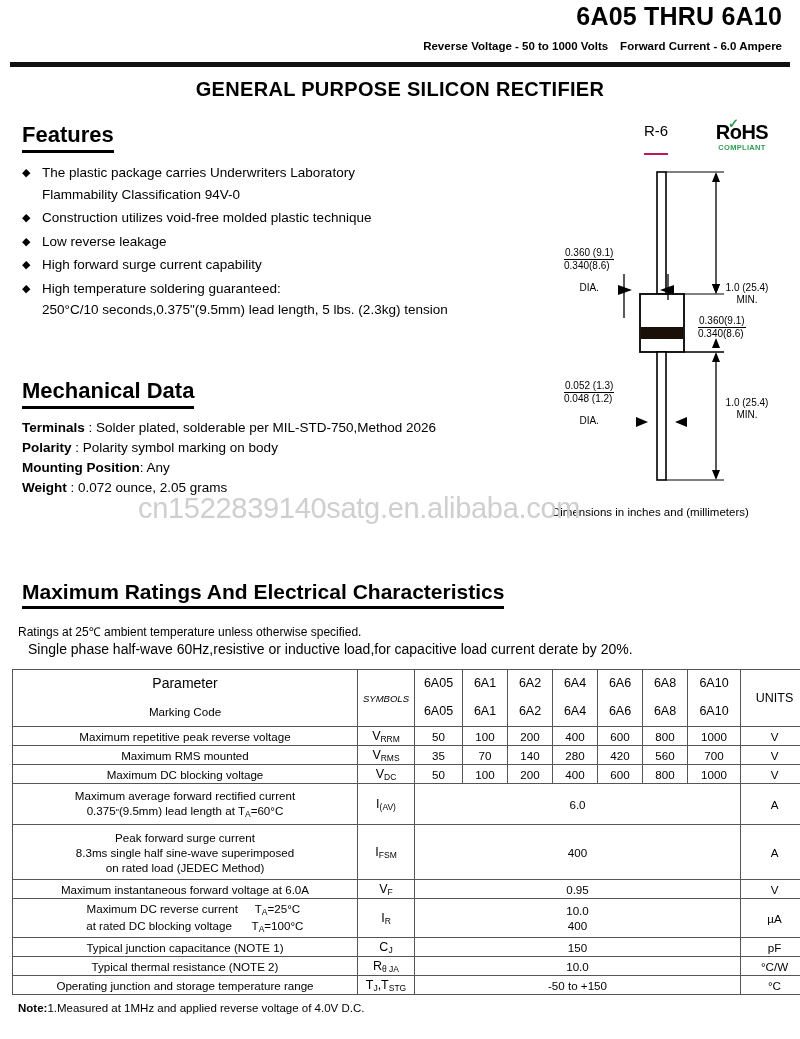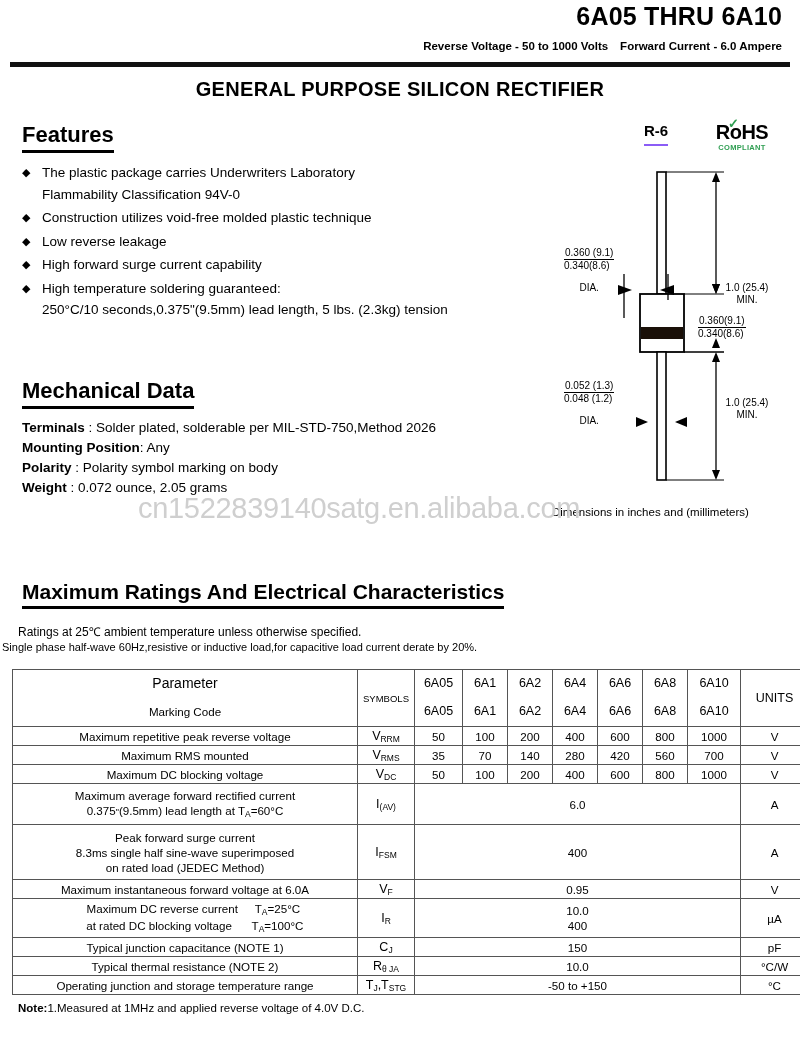--- a/index.html
+++ b/index.html
@@ -131,23 +131,23 @@
     left: 552px;
     top: 122px;
     width: 244px;
     height: 400px;
   }
   .pkg-label {
     position: absolute;
     left: 92px;
     top: 0px;
     font-size: 15px;
-    font-weight: bold;
-    border-bottom: 2px solid #8b5cf6;
-    padding-bottom: 5px;
+    font-weight: normal;
+    border-bottom: 2px solid #be185d;
+    padding-bottom: 14px;
   }
   .rohs {
     position: absolute;
     left: 152px;
     top: 0px;
     width: 76px;
     text-align: center;
   }
   .rohs-main {
     font-size: 20px;
@@ -196,23 +196,23 @@
     font-weight: bold;
   }
   .mr-note1 {
     position: absolute;
     left: 18px;
     top: 623px;
     font-size: 12px;
   }
   .mr-note2 {
     position: absolute;
-    left: 2px;
+    left: 28px;
     top: 641px;
-    font-size: 11px;
+    font-size: 14px;
   }
 
   
   table.ratings {
     position: absolute;
     left: 12px;
     top: 669px;
     width: 776px;
     border-collapse: collapse;
     font-size: 11.6px;
@@ -220,21 +220,21 @@
   }
   table.ratings td, table.ratings th {
     border: 1px solid #555;
     padding: 0 3px;
     vertical-align: middle;
     font-weight: normal;
     text-align: center;
   }
   td.param, th.param { text-align: left; padding-left: 8px; }
   th.param-head { text-align:center; font-weight: bold; font-size: 14px; }
-  th.sym-head { font-size: 9.5px; }
+  th.sym-head { font-style: italic; font-size: 9.5px; }
   th.units-head { font-weight: bold; font-size: 12.5px; }
   th.part { font-weight: bold; font-size: 12.5px; }
   td.mark { font-weight: bold; font-size: 12.5px; }
   td.sym { font-size: 12.5px; white-space: nowrap; }
   .sub { font-size: 8.5px; vertical-align: baseline; position: relative; top: 1.5px; }
   .nb { border-bottom: none !important; }
   .nt { border-top: none !important; }
   .two-line { line-height: 15px; }
 
   
@@ -292,24 +292,24 @@
   </div>
 
   <div class="mech-head">
     <span class="head-underline">Mechanical Data</span>
   </div>
   <div class="mech-list">
     <div>
       <b>Terminals</b><span> : </span><span>Solder plated, solderable per MIL-STD-750,Method 2026</span>
     </div>
     <div>
+      <b>Polarity</b><span> : </span><span>Polarity symbol  marking on body</span>
+    </div>
+    <div>
       <b>Mounting Position</b><span>: </span><span>Any</span>
-    </div>
-    <div>
-      <b>Polarity</b><span> : </span><span>Polarity symbol  marking on body</span>
     </div>
     <div>
       <b>Weight</b><span> : </span><span>0.072 ounce, 2.05 grams</span>
     </div>
   </div>
 
   <div class="watermark">cn1522839140satg.en.alibaba.com</div>
 
   <div class="pkg">
 

